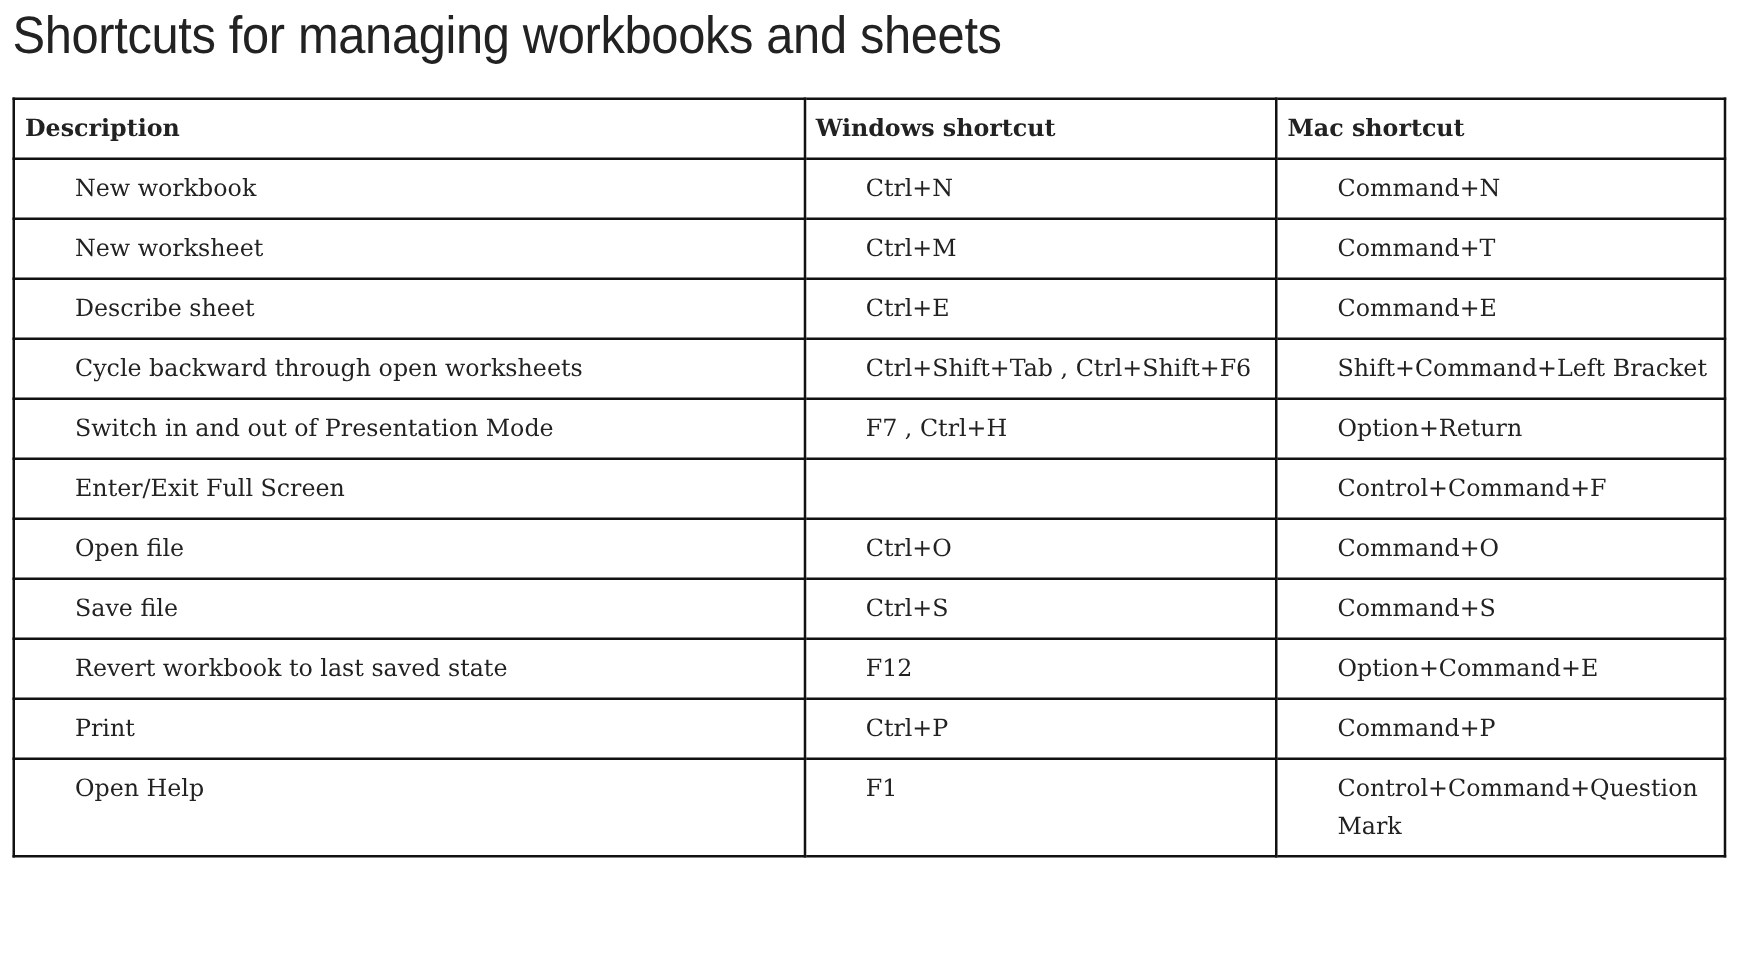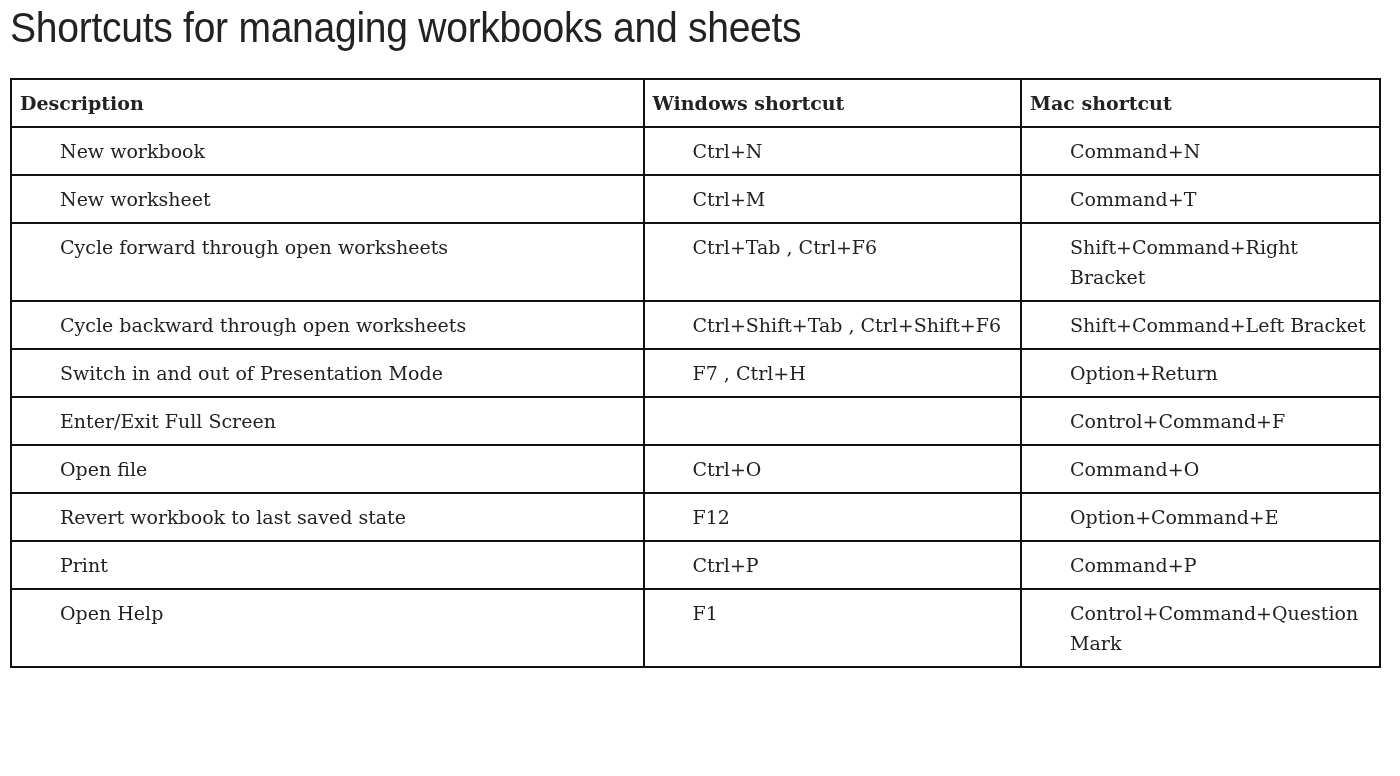--- a/index.html
+++ b/index.html
@@ -43,23 +43,23 @@
         <td>New workbook</td>
         <td>Ctrl+N</td>
         <td>Command+N</td>
       </tr>
       <tr>
         <td>New worksheet</td>
         <td>Ctrl+M</td>
         <td>Command+T</td>
       </tr>
       <tr>
-        <td>Cycle forward through open worksheets</td>
-        <td>Ctrl+Tab , Ctrl+F6</td>
-        <td>Shift+Command+Right Bracket</td>
+        <td>Describe sheet</td>
+        <td>Ctrl+E</td>
+        <td>Command+E</td>
       </tr>
       <tr>
         <td>Cycle backward through open worksheets</td>
         <td>Ctrl+Shift+Tab , Ctrl+Shift+F6</td>
         <td>Shift+Command+Left Bracket</td>
       </tr>
       <tr>
         <td>Switch in and out of Presentation Mode</td>
         <td>F7 , Ctrl+H</td>
         <td>Option+Return</td>
@@ -68,20 +68,25 @@
         <td>Enter/Exit Full Screen</td>
         <td></td>
         <td>Control+Command+F</td>
       </tr>
       <tr>
         <td>Open file</td>
         <td>Ctrl+O</td>
         <td>Command+O</td>
       </tr>
       <tr>
+        <td>Save file</td>
+        <td>Ctrl+S</td>
+        <td>Command+S</td>
+      </tr>
+      <tr>
         <td>Revert workbook to last saved state</td>
         <td>F12</td>
         <td>Option+Command+E</td>
       </tr>
       <tr>
         <td>Print</td>
         <td>Ctrl+P</td>
         <td>Command+P</td>
       </tr>
       <tr>

